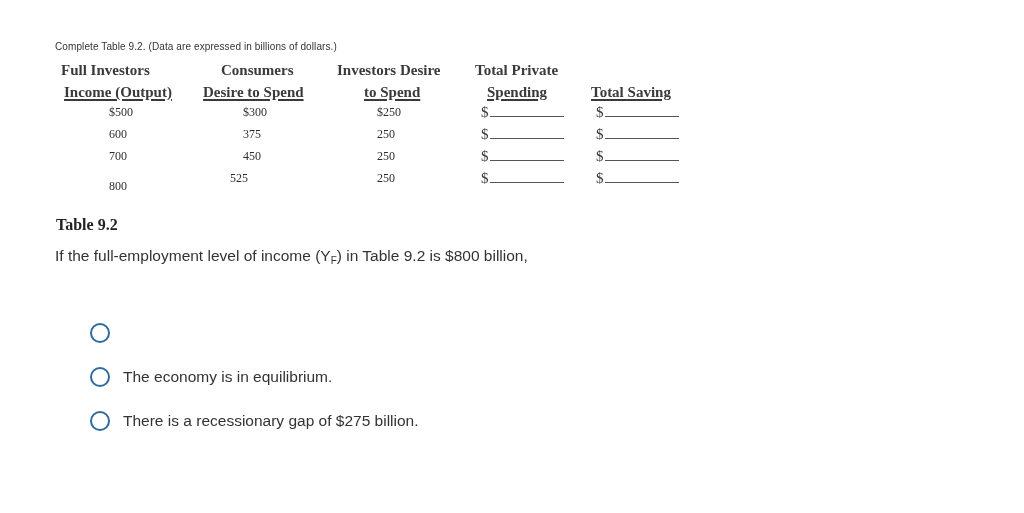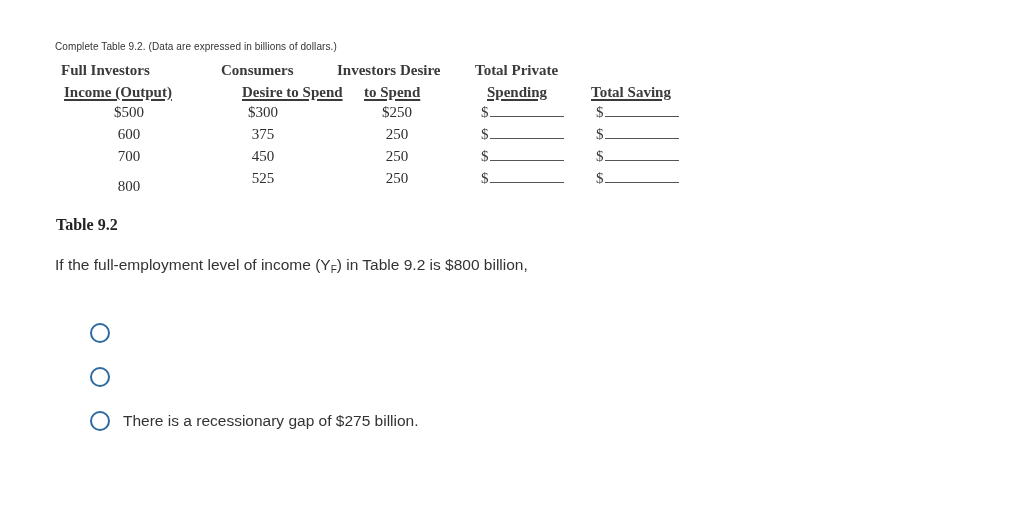--- a/index.html
+++ b/index.html
@@ -38,24 +38,24 @@
       line-height: 20px;
       color: #3a3a3a;
     }
     .hcell.u {
       text-decoration: underline;
       text-underline-offset: 2px;
       text-decoration-thickness: 1.5px;
     }
     .dcell {
       position: absolute;
-      font-size: 15px;
+      font-size: 12px;
       line-height: 20px;
       white-space: nowrap;
-      text-align: center;
+      text-align: left;
       color: #2e2e2e;
     }
     .blank {
       position: absolute;
       font-size: 15px;
       line-height: 20px;
       white-space: nowrap;
       color: #3a3a3a;
     }
     .blank .line {
@@ -70,21 +70,21 @@
       left: 56px;
       top: 216px;
       font-family: "Liberation Serif", serif;
       font-weight: bold;
       font-size: 16px;
       color: #222;
     }
     .question {
       position: absolute;
       left: 55px;
-      top: 256px;
+      top: 247px;
       font-family: "Liberation Sans", sans-serif;
       font-size: 15.5px;
       color: #333333;
     }
     .question sub {
       font-size: 10px;
       vertical-align: -3px;
     }
     .options {
       position: absolute;
@@ -119,21 +119,21 @@
 <div class="intro">Complete Table 9.2. (Data are expressed in billions of dollars.)</div>
 
 <div class="tbl">
 
   <div class="hcell" style="left:6px; top:0px;">Full Investors</div>
   <div class="hcell" style="left:166px; top:0px;">Consumers</div>
   <div class="hcell" style="left:282px; top:0px;">Investors Desire</div>
   <div class="hcell" style="left:420px; top:0px;">Total Private</div>
 
   <div class="hcell u" style="left:9px; top:22px;">Income (Output)</div>
-  <div class="hcell u" style="left:148px; top:22px;margin-left:39px;">Desire to Spend</div>
+  <div class="hcell u" style="left:148px; top:22px;">Desire to Spend</div>
   <div class="hcell u" style="left:309px; top:22px;">to Spend</div>
   <div class="hcell u" style="left:432px; top:22px;">Spending</div>
   <div class="hcell u" style="left:536px; top:22px;">Total Saving</div>
 
   <div class="dcell" style="left:54px; top:42px; width:40px;">$500</div>
   <div class="dcell" style="left:188px; top:42px; width:40px;">$300</div>
   <div class="dcell" style="left:322px; top:42px; width:40px;">$250</div>
   <div class="blank" style="left:426px; top:42px;"><span>$</span><span class="line" style="width:74px;"></span></div>
   <div class="blank" style="left:541px; top:42px;"><span>$</span><span class="line" style="width:74px;"></span></div>
 
@@ -143,34 +143,35 @@
   <div class="blank" style="left:426px; top:64px;"><span>$</span><span class="line" style="width:74px;"></span></div>
   <div class="blank" style="left:541px; top:64px;"><span>$</span><span class="line" style="width:74px;"></span></div>
 
   <div class="dcell" style="left:54px; top:86px; width:40px;">700</div>
   <div class="dcell" style="left:188px; top:86px; width:40px;">450</div>
   <div class="dcell" style="left:322px; top:86px; width:40px;">250</div>
   <div class="blank" style="left:426px; top:86px;"><span>$</span><span class="line" style="width:74px;"></span></div>
   <div class="blank" style="left:541px; top:86px;"><span>$</span><span class="line" style="width:74px;"></span></div>
 
   <div class="dcell" style="left:54px; top:108px; width:40px;margin-top:8px;">800</div>
-  <div class="dcell" style="left:188px; top:108px; width:40px;">525</div>
+  <div class="dcell" style="left:175px; top:108px; width:40px;">525</div>
   <div class="dcell" style="left:322px; top:108px; width:40px;">250</div>
   <div class="blank" style="left:426px; top:108px;"><span>$</span><span class="line" style="width:74px;"></span></div>
   <div class="blank" style="left:541px; top:108px;"><span>$</span><span class="line" style="width:74px;"></span></div>
 </div>
 
 <div class="caption">Table 9.2</div>
 
 <div class="question"><span>If the full-employment level of income (Y</span><sub>F</sub><span>) in Table 9.2 is $800 billion,</span></div>
 
 <div class="options">
   <div class="option">
     <span class="radio"></span>
   </div>
   <div class="option">
     <span class="radio"></span>
+    <span class="option-label">The economy is in equilibrium.</span>
   </div>
   <div class="option">
     <span class="radio"></span>
     <span class="option-label">There is a recessionary gap of $275 billion.</span>
   </div>
 </div>
 
 </body></html>

